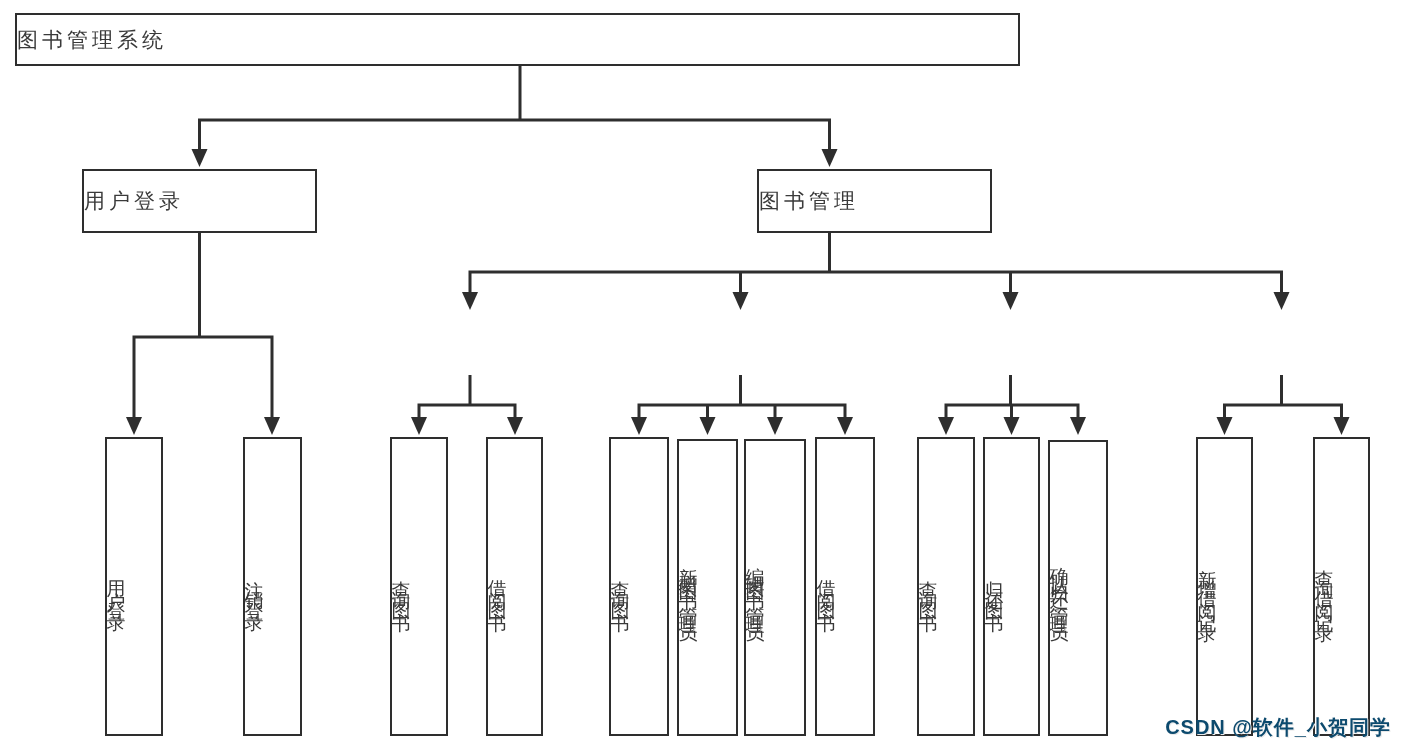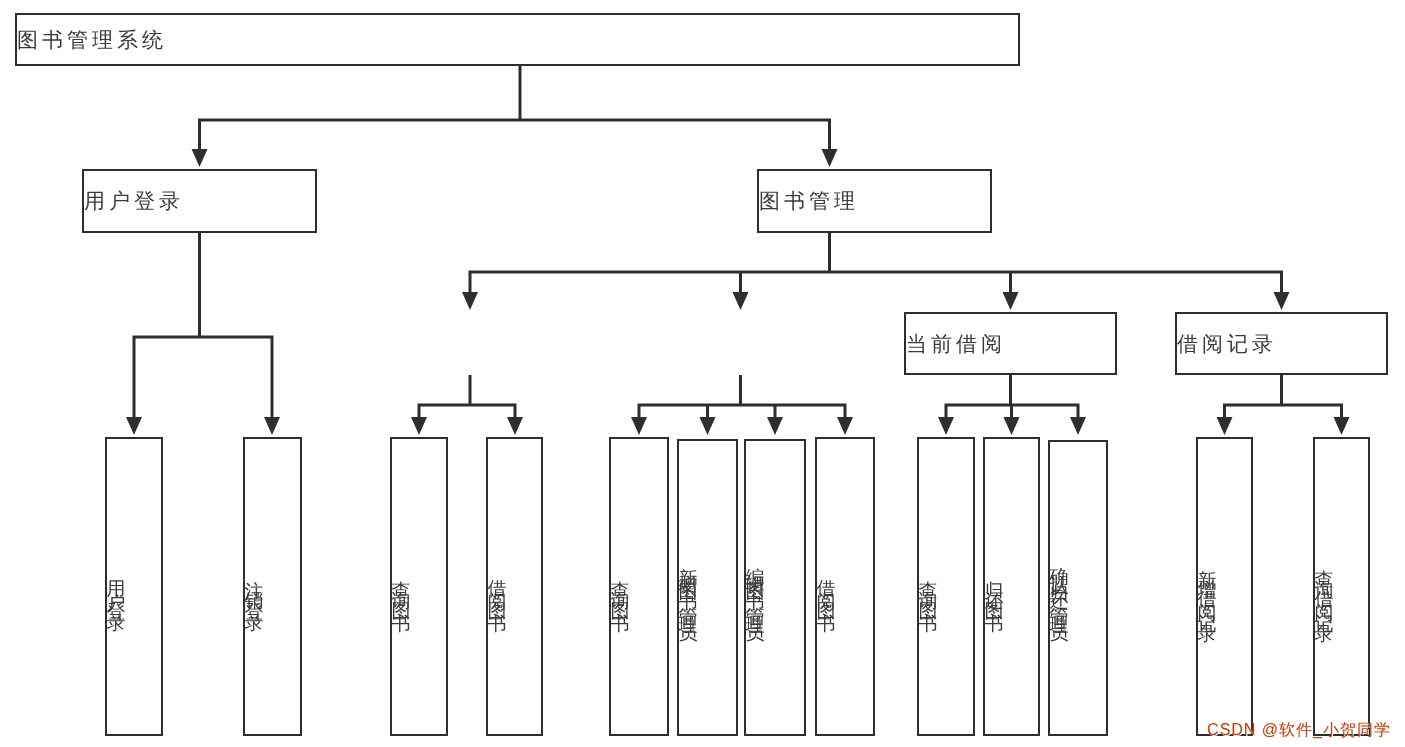--- a/index.html
+++ b/index.html
@@ -43,25 +43,26 @@
     font-size: 19px;
     letter-spacing: 11px;
     line-height: 1;
     color: #3a3a3a;
     white-space: nowrap;
   }
   .watermark {
     position: absolute;
     right: 14px;
     bottom: 6px;
-    font-size: 16px;
-    color: #c2410c;
+    font-size: 20px;
+    color: #0c4a6e;
     letter-spacing: 1px;
     text-shadow: 1px 1px 0 #e8e8e8;
     white-space: nowrap;
+    font-weight: bold;
   }
 </style>
 </head>
 <body>
 
 <div class="stage">
 
   <svg class="wires" width="1405" height="747" viewBox="0 0 1405 747">
     <path fill="none" stroke="#2e2e2e" stroke-width="3" d="
       M520 65 V120
@@ -125,26 +126,20 @@
     <span class="hlabel">图书管理系统</span>
   </div>
 
   <div class="box" style="left:82px; top:169px; width:235px; height:64px;">
     <span class="hlabel">用户登录</span>
   </div>
   <div class="box" style="left:712px; top:169px; width:235px; height:64px;margin-left:45px;">
     <span class="hlabel">图书管理</span>
   </div>
 
-  <div class="box" style="left:904px; top:312px; width:213px; height:63px;">
-    <span class="hlabel">当前借阅</span>
-  </div>
-  <div class="box" style="left:1175px; top:312px; width:213px; height:63px;">
-    <span class="hlabel">借阅记录</span>
-  </div>
 
   <div class="box leaf" style="left:105px; top:437px; width:58px; height:299px;">
     <span class="vlabel">用户登录</span>
   </div>
   <div class="box leaf" style="left:243px; top:437px; width:59px; height:299px;">
     <span class="vlabel">注销登录</span>
   </div>
 
   <div class="box leaf" style="left:390px; top:437px; width:58px; height:299px;">
     <span class="vlabel">查询图书</span>

